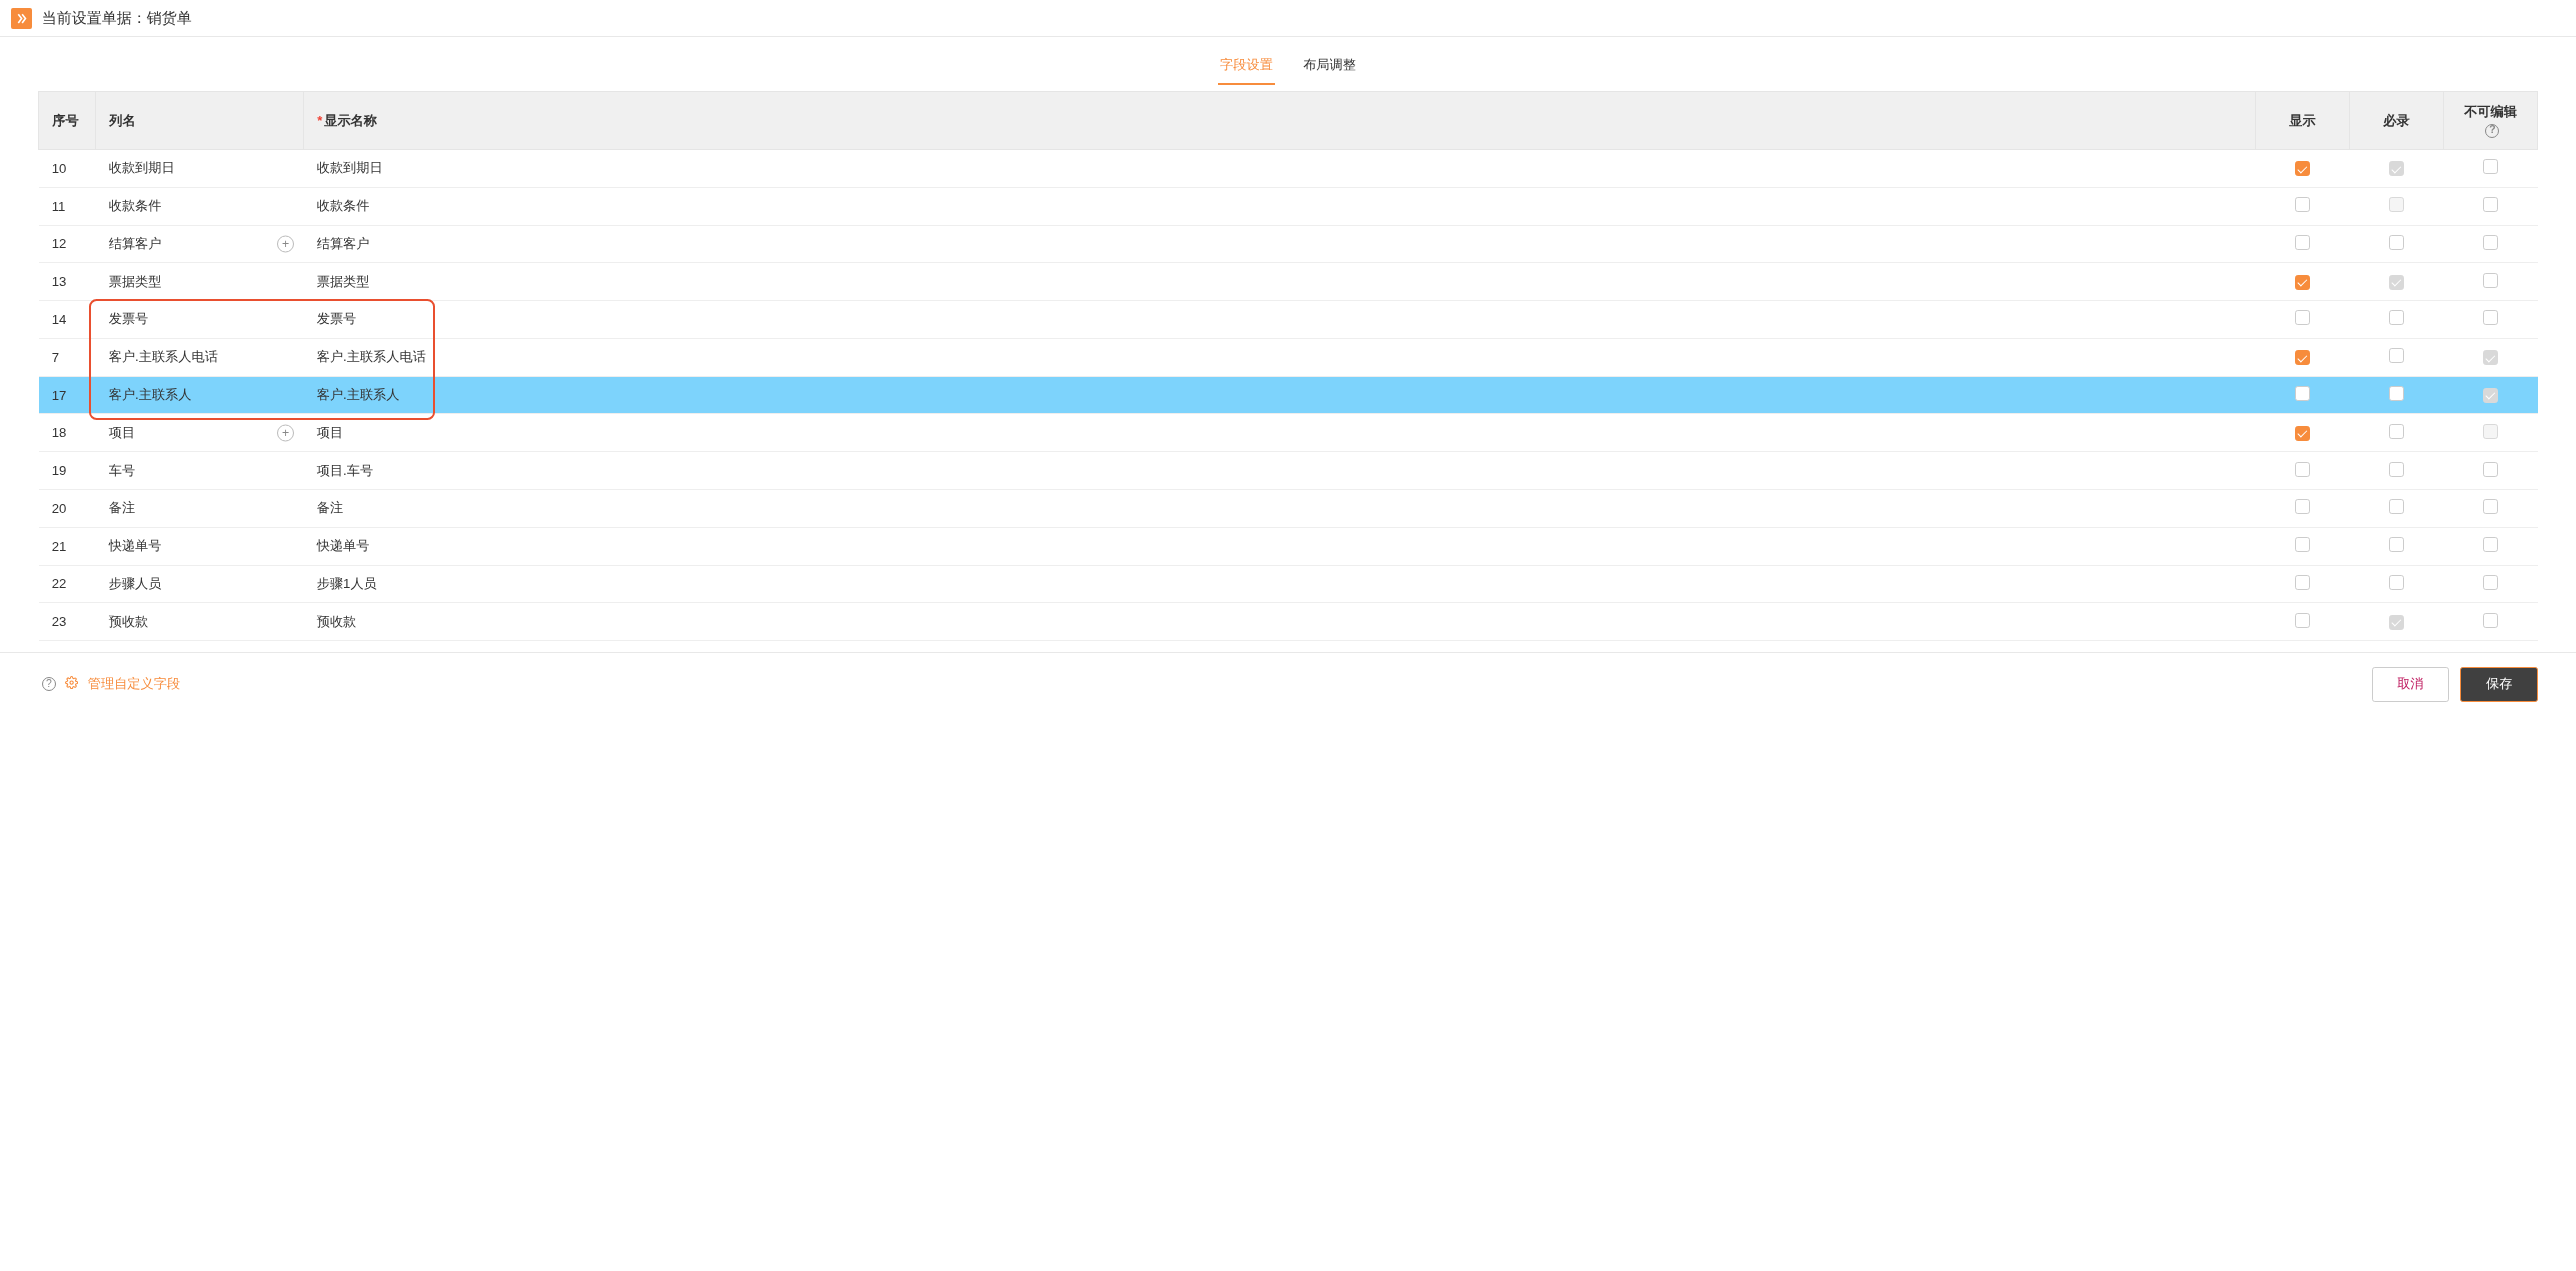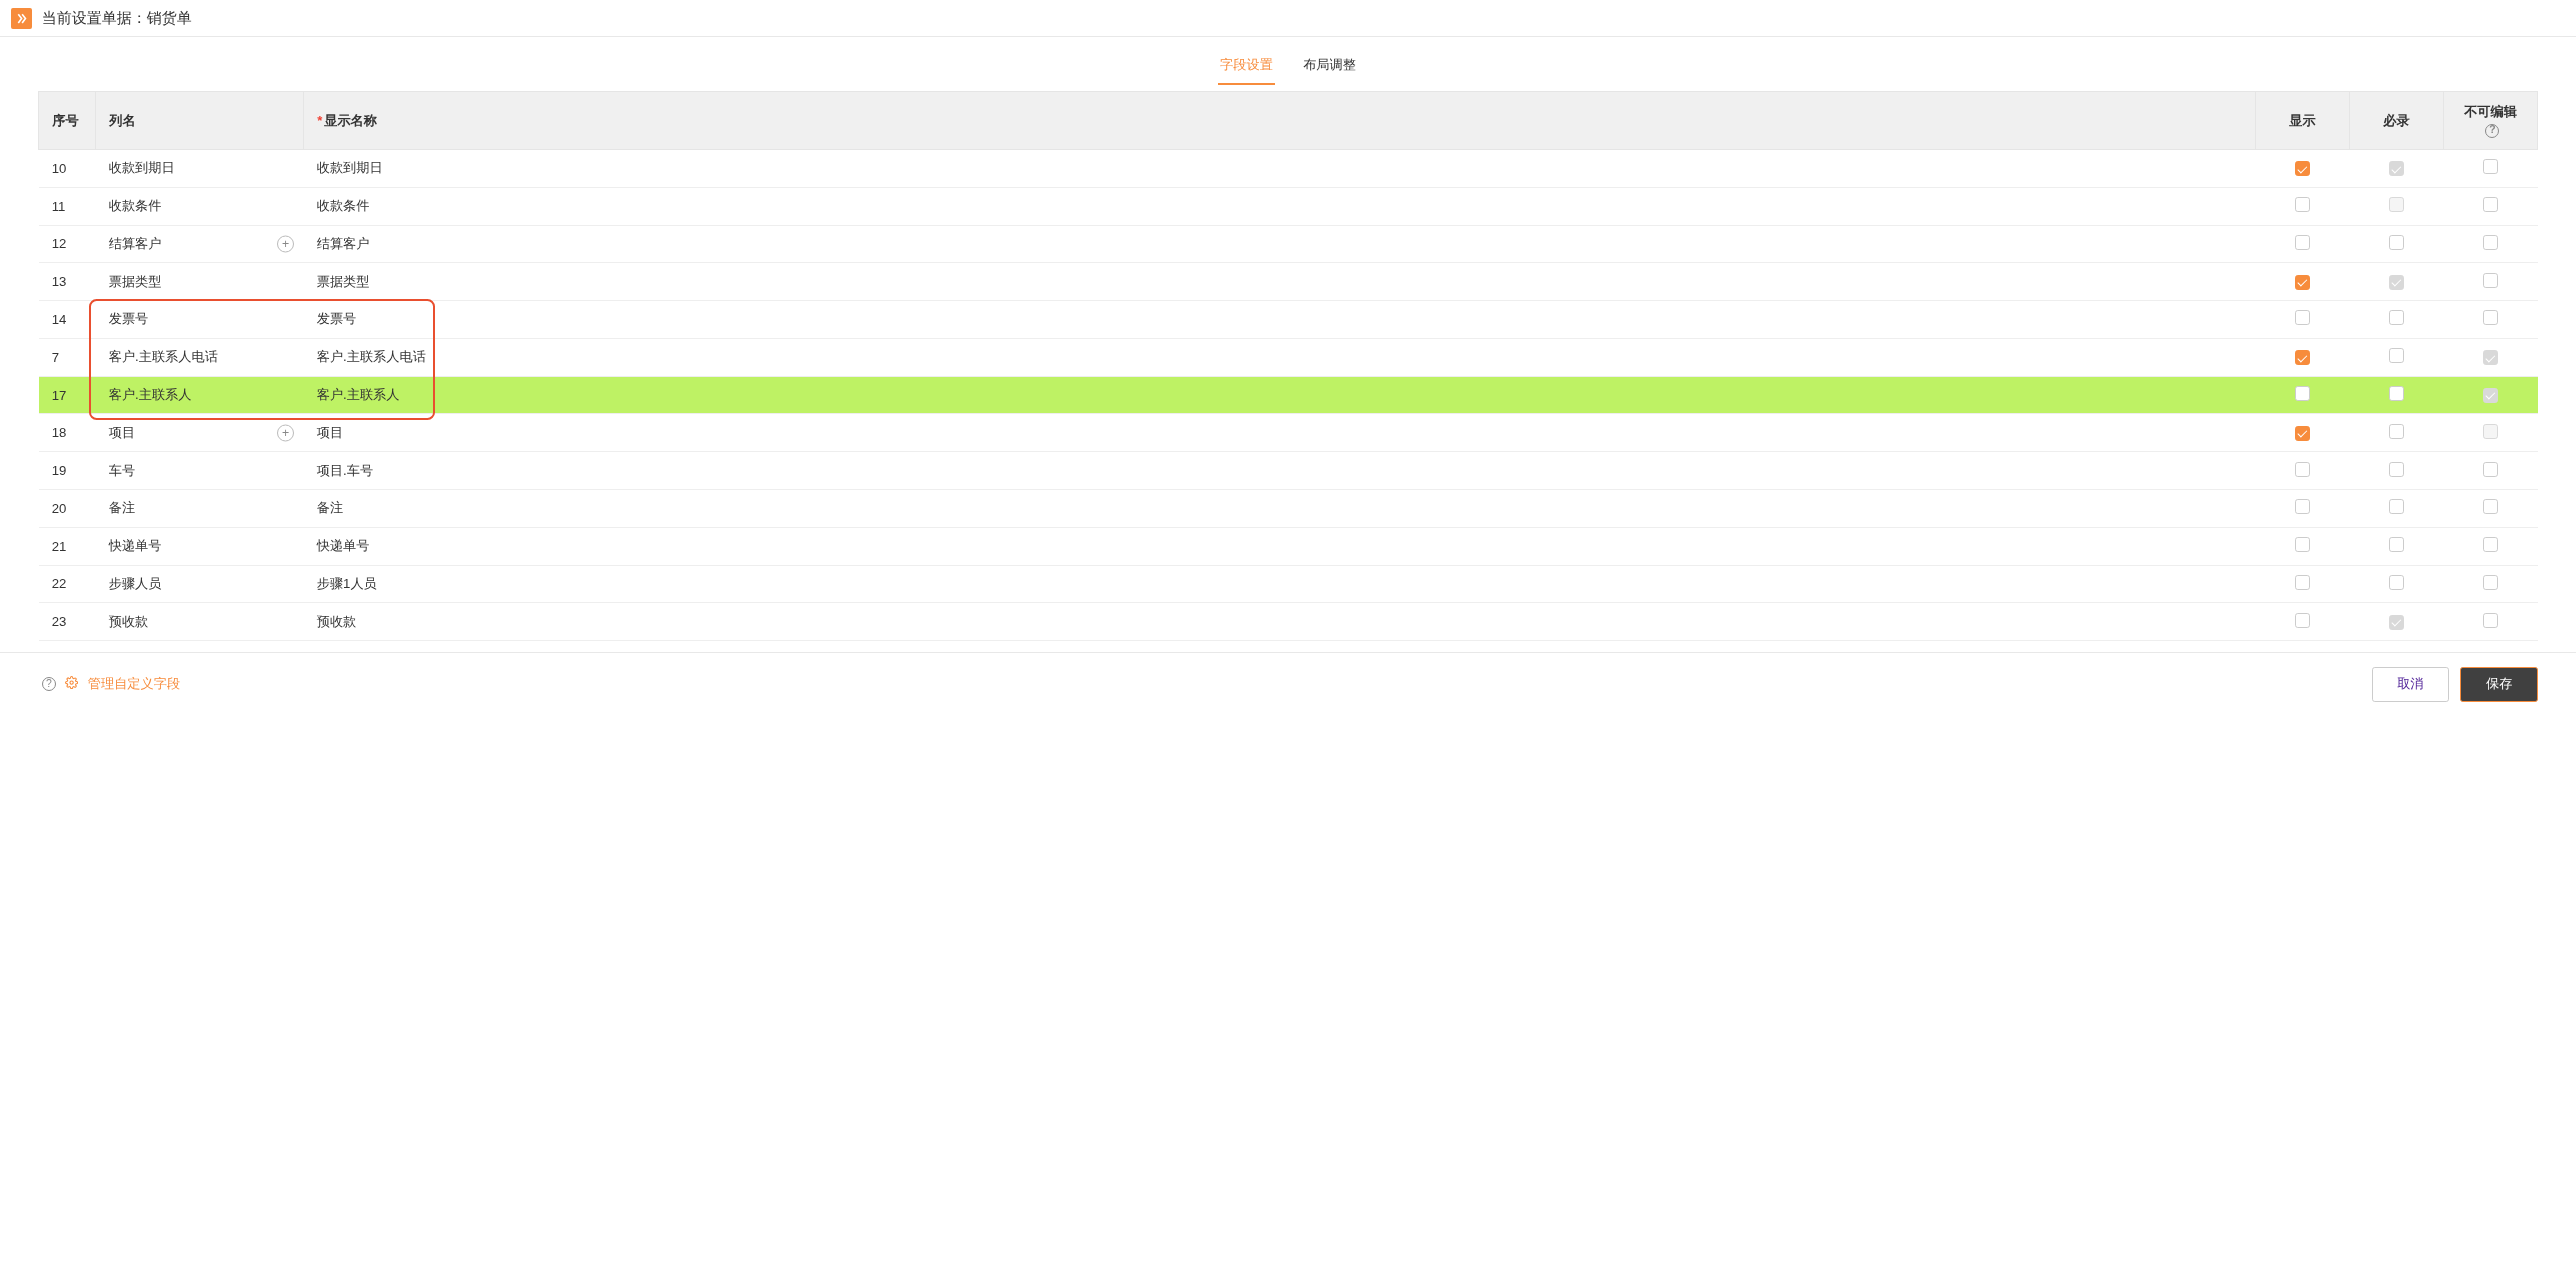--- a/index.html
+++ b/index.html
@@ -74,21 +74,21 @@
   padding: 11.3px 13.2px;
   border: 0.9px solid #e5e5e5;
   color: #333;
 }
 thead th.center { text-align: center; }
 tbody td {
   padding: 9.4px 13.2px;
   border-bottom: 0.9px solid #eee;
   vertical-align: middle;
 }
-tbody tr.highlight-row td { background: #bef264; }
+tbody tr.highlight-row td { background: #7dd3fc; }
 .col-index { width: 57px; text-align: left; }
 .col-name { width: 208px; position: relative; }
 .col-disp { }
 .col-check { width: 94px; text-align: center; }
 .required-star { color: #f04134; margin-right: 1.9px; }
 .plus-icon {
   display: inline-flex;
   width: 17px; height: 17px;
   border: 0.9px solid #bbb;
   border-radius: 50%;
@@ -165,21 +165,21 @@
 .footer-right { display: flex; gap: 11.3px; }
 .btn {
   padding: 7.6px 24.6px;
   border-radius: 2.8px;
   cursor: pointer;
   font-size: 13.2px;
 }
 .btn-default {
   background: #fff;
   border: 0.9px solid #ccc;
-  color: #4c1d95;
+  color: #be185d;
 }
 .btn-primary {
   background: #404040;
   border: 0.9px solid #f78c3c;
   color: #fff;
   text-align: center;
 }
 .rows-wrap { position: relative; }
 </style>
 </head>

